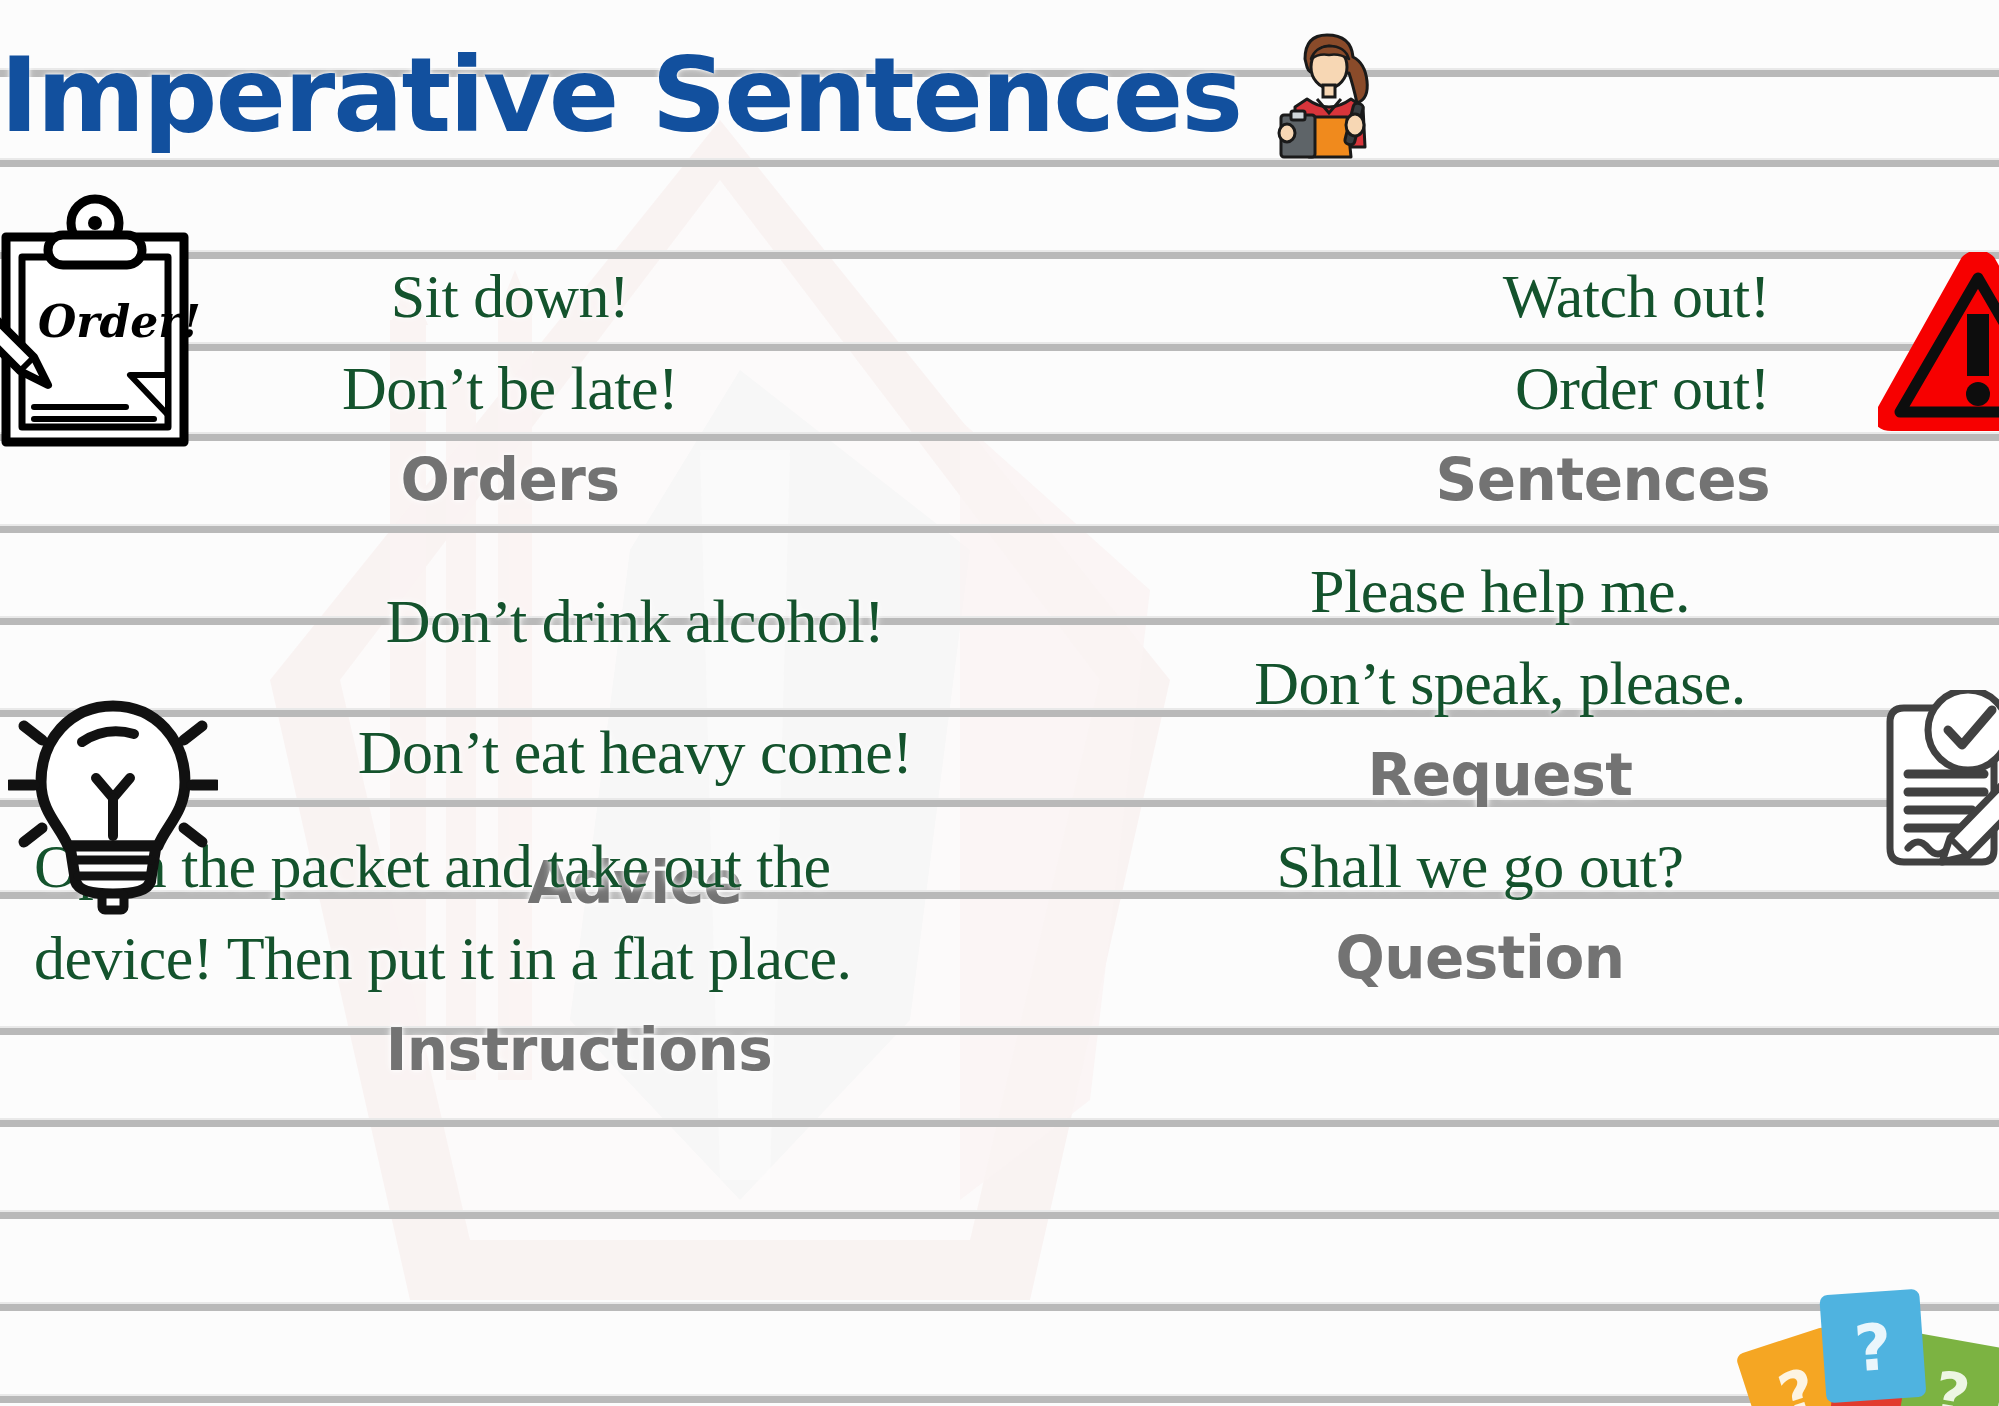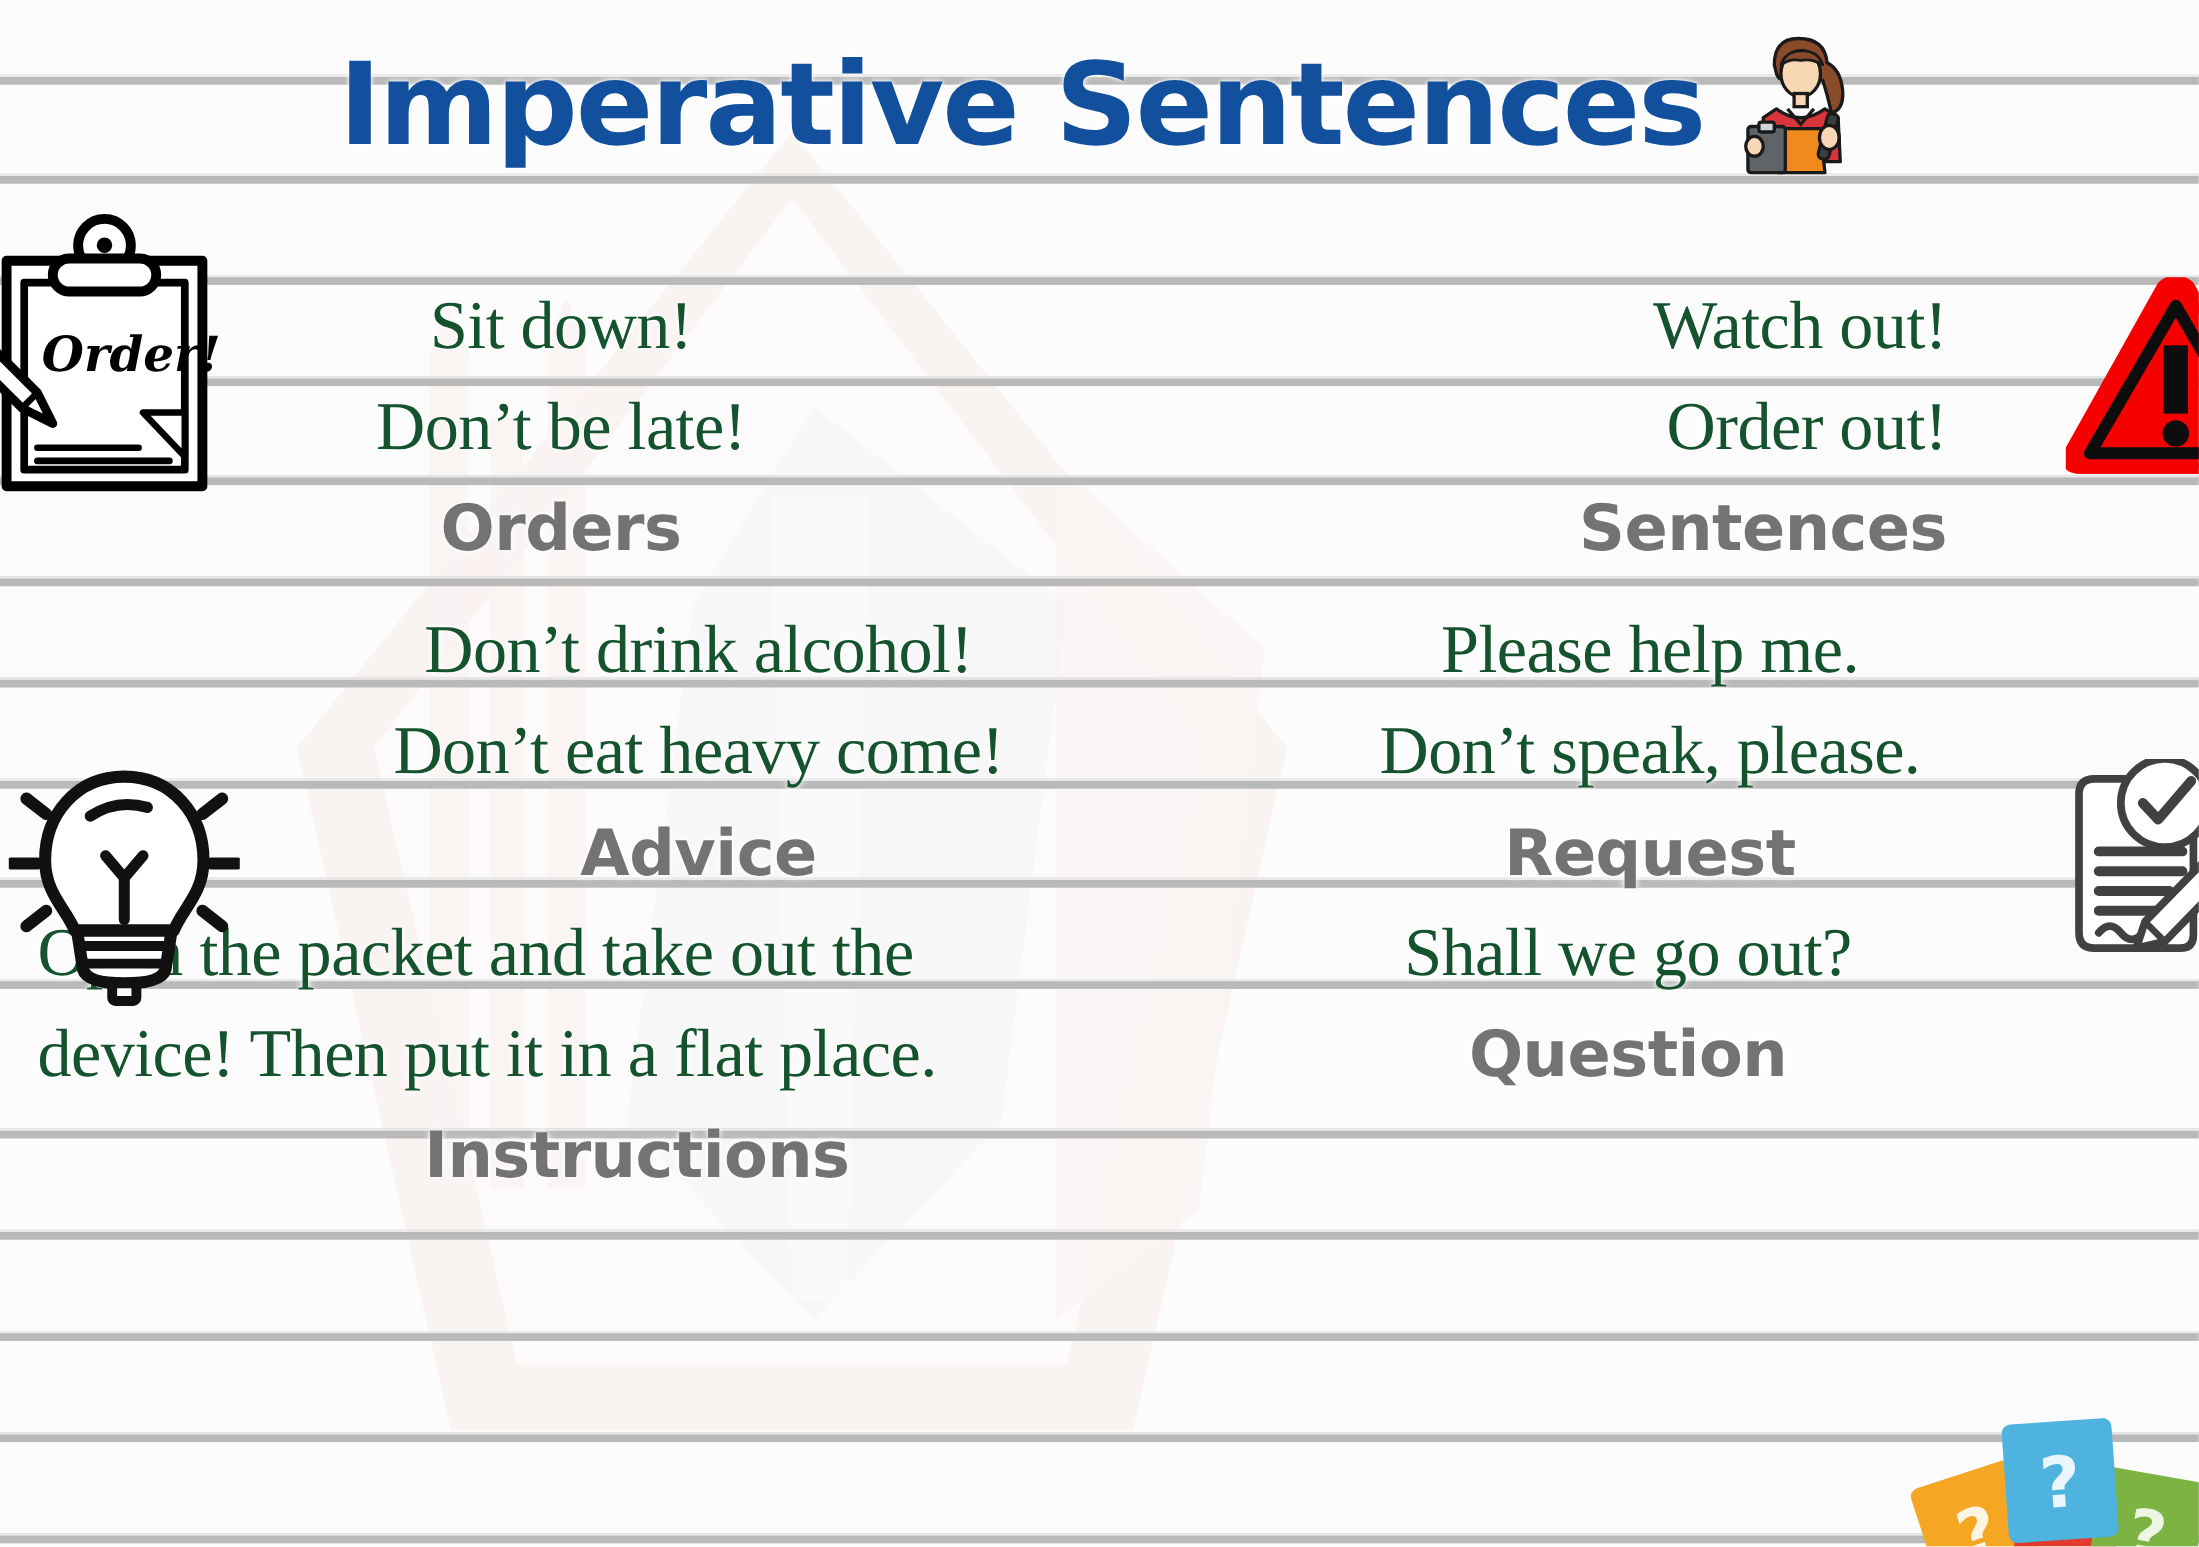--- a/index.html
+++ b/index.html
@@ -41,21 +41,20 @@
   
   #content { position:absolute; inset:0; z-index:3; }
 
   
   .title-band {
     position:absolute;
     left:0; top:20px;
     width:1999px; height:150px;
     display:flex;
     align-items:center;
-    justify-content:center;
     gap:34px;
   }
   .title-text {
     font-family:"DejaVu Sans", sans-serif;
     font-size:104px;
     font-weight:700;
     color:#12509e;
     letter-spacing:-2px;
     line-height:1;
     white-space:nowrap;
@@ -192,21 +191,21 @@
       <div class="sent">Don’t be late!</div>
       <div class="cat">Orders</div>
     </div>
 
     <div class="block lines align-c" style="left:1230px; top:250px; width:540px;align-items:flex-end;">
       <div class="sent">Watch out!</div>
       <div class="sent">Order out!</div>
       <div class="cat">Sentences</div>
     </div>
 
-    <div class="block lines align-c" style="left:240px; top:545px; width:790px;">
+    <div class="block lines align-c" style="left:240px; top:575px; width:790px;gap:39px;">
       <div class="sent">Don’t drink alcohol!</div>
       <div class="sent">Don’t eat heavy come!</div>
       <div class="cat">Advice</div>
     </div>
 
     <div class="block lines align-c" style="left:1130px; top:545px; width:740px;">
       <div class="sent">Please help me.</div>
       <div class="sent">Don’t speak, please.</div>
       <div class="cat">Request</div>
     </div>

